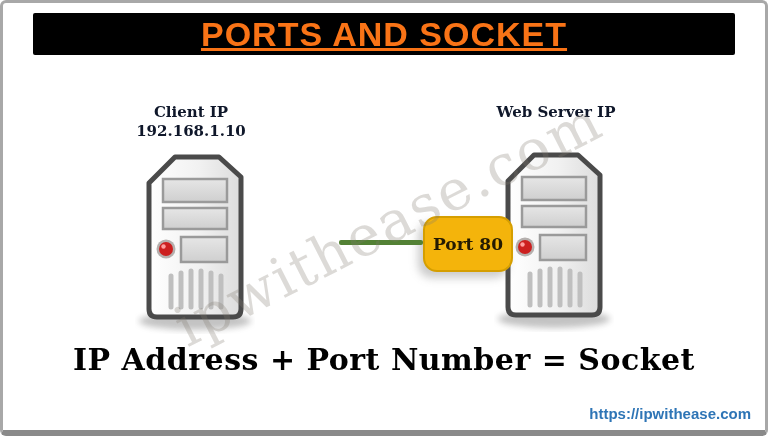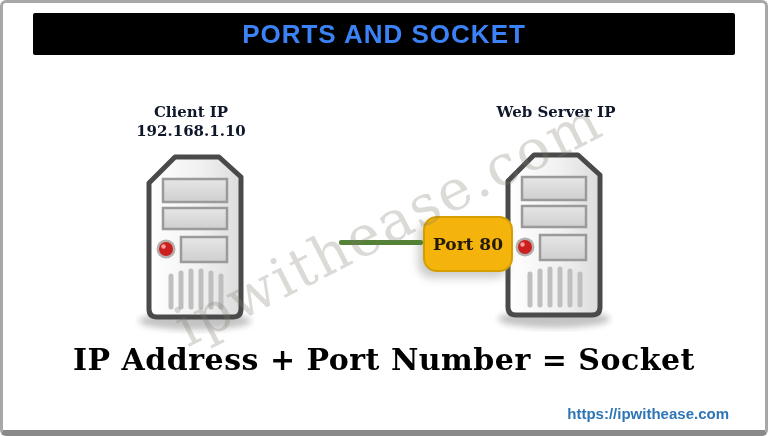--- a/index.html
+++ b/index.html
@@ -14,25 +14,26 @@
     overflow:hidden;
     font-family:"DejaVu Serif", serif;
   }
   .banner{
     position:absolute;left:30px;right:30px;top:10px;height:42px;
     background:#000000;
     display:flex;align-items:center;justify-content:center;
     border-radius:2px;
   }
   .banner .title{
-    color:#3b82f6;
+    color:#f97316;
     font-family:"Liberation Sans", sans-serif;
     font-weight:bold;
-    font-size:26px;
+    font-size:34px;
     letter-spacing:1px;
+    text-decoration:underline;
   }
   .host-label{
     position:absolute;top:100px;width:200px;
     text-align:center;
     font-weight:bold;font-size:15px;line-height:19px;
     color:#0f172a;
   }
   .host-label.client{left:88px;}
   .host-label.server{left:453px;}
   .tower{position:absolute;width:120px;height:185px;}
@@ -54,21 +55,21 @@
     position:absolute;left:336px;top:237px;width:84px;height:5px;
     background:#538135;border-radius:2px;
   }
   .equation{
     position:absolute;left:0;right:0;top:339px;
     text-align:center;
     font-weight:bold;font-size:30px;color:#000000;
     letter-spacing:0.5px;
   }
   .footer-url{
-    position:absolute;right:36px;top:402px;
+    position:absolute;right:14px;top:402px;
     font-family:"Liberation Sans", sans-serif;
     font-weight:bold;font-size:15px;
     color:#2e75b6;text-decoration:none;
   }
   .watermark{
     position:absolute;left:160px;top:118px;width:450px;height:205px;
     display:flex;align-items:center;justify-content:center;
     transform:rotate(-27deg);
     font-size:56px;font-weight:normal;
     color:rgba(130,122,112,0.28);

